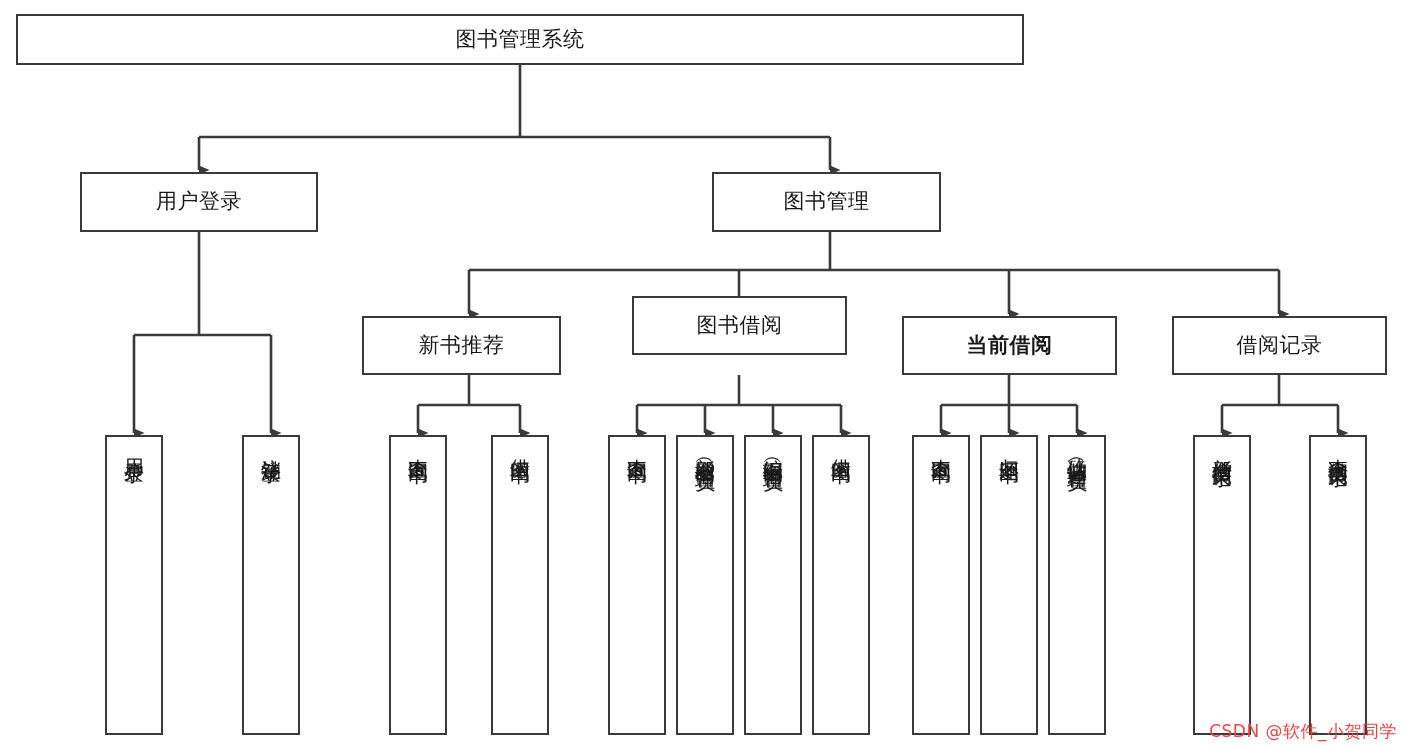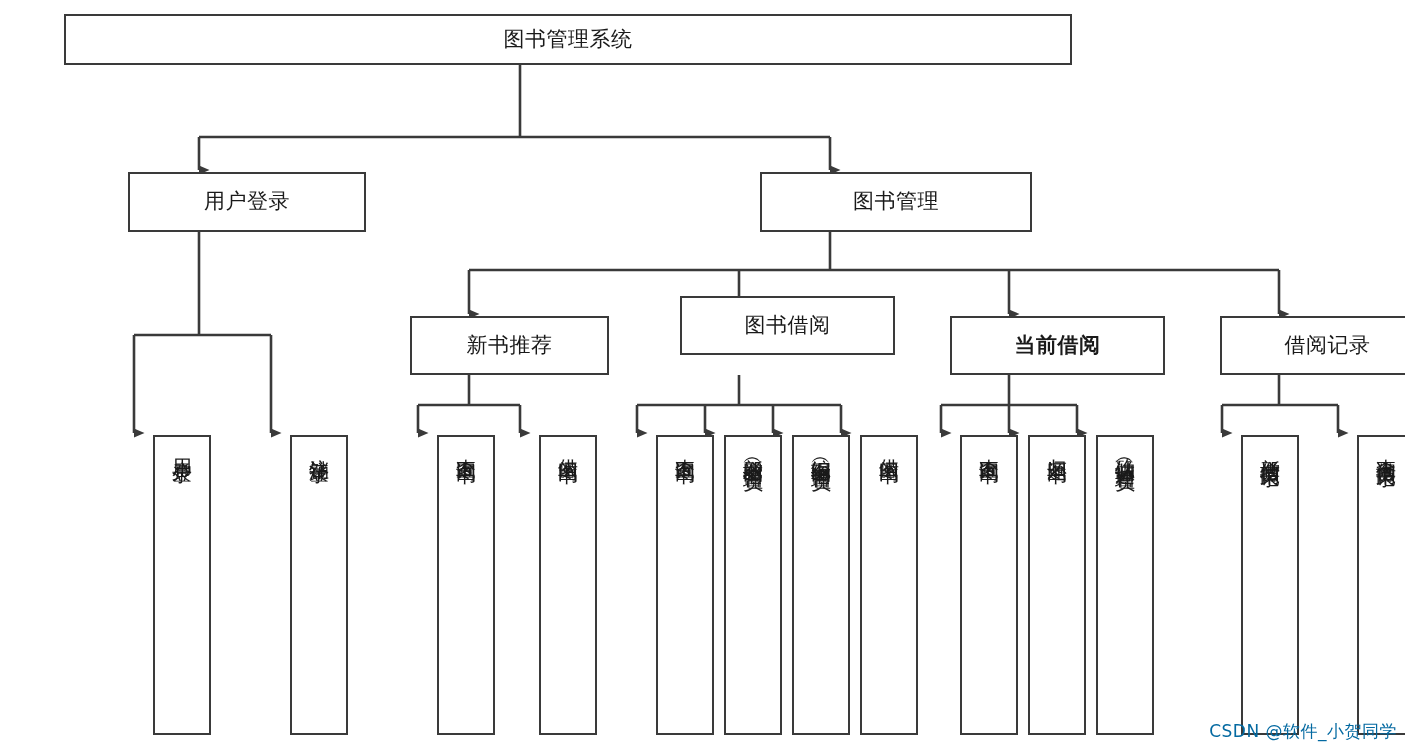--- a/index.html
+++ b/index.html
@@ -19,21 +19,20 @@
   }
   .node {
     position: absolute;
     box-sizing: border-box;
     background: #ffffff;
     border: 2px solid #3a3a3a;
     display: flex;
     align-items: center;
     justify-content: center;
     color: #1a1a1a;
-    margin-left: 48px;
   }
   .node.h {
     font-size: 21px;
     line-height: 1.2;
     letter-spacing: 0.5px;
   }
   .node.v {
     font-size: 20px;
     letter-spacing: 1px;
     padding-top: 6px;
@@ -55,21 +54,21 @@
     top: 0;
     width: 1405px;
     height: 747px;
     pointer-events: none;
   }
   .watermark {
     position: absolute;
     right: 8px;
     bottom: 4px;
     font-size: 17px;
-    color: #0369a1;
+    color: #ef4444;
     letter-spacing: 0.5px;
     white-space: nowrap;
   }
 </style>
 </head>
 <body>
 
 <div id="canvas">
 
   <svg id="edges" viewBox="0 0 1405 747" xmlns="http://www.w3.org/2000/svg">
@@ -123,21 +122,21 @@
     </g>
   </svg>
 
   <div class="node h" style="left:16px; top:14px; width:1008px; height:51px;">
     <span>图书管理系统</span>
   </div>
 
   <div class="node h" style="left:80px; top:172px; width:238px; height:60px;">
     <span>用户登录</span>
   </div>
-  <div class="node h" style="left:712px; top:172px; width:272px; height:60px;">
+  <div class="node h" style="left:712px; top:172px; width:229px; height:60px;">
     <span>图书管理</span>
   </div>
 
   <div class="node h" style="left:362px; top:316px; width:199px; height:59px;">
     <span>新书推荐</span>
   </div>
   <div class="node h" style="left:632px; top:296px; width:215px; height:59px;">
     <span>图书借阅</span>
   </div>
   <div class="node h" style="left:902px; top:316px; width:215px; height:59px;font-weight:bold;">

